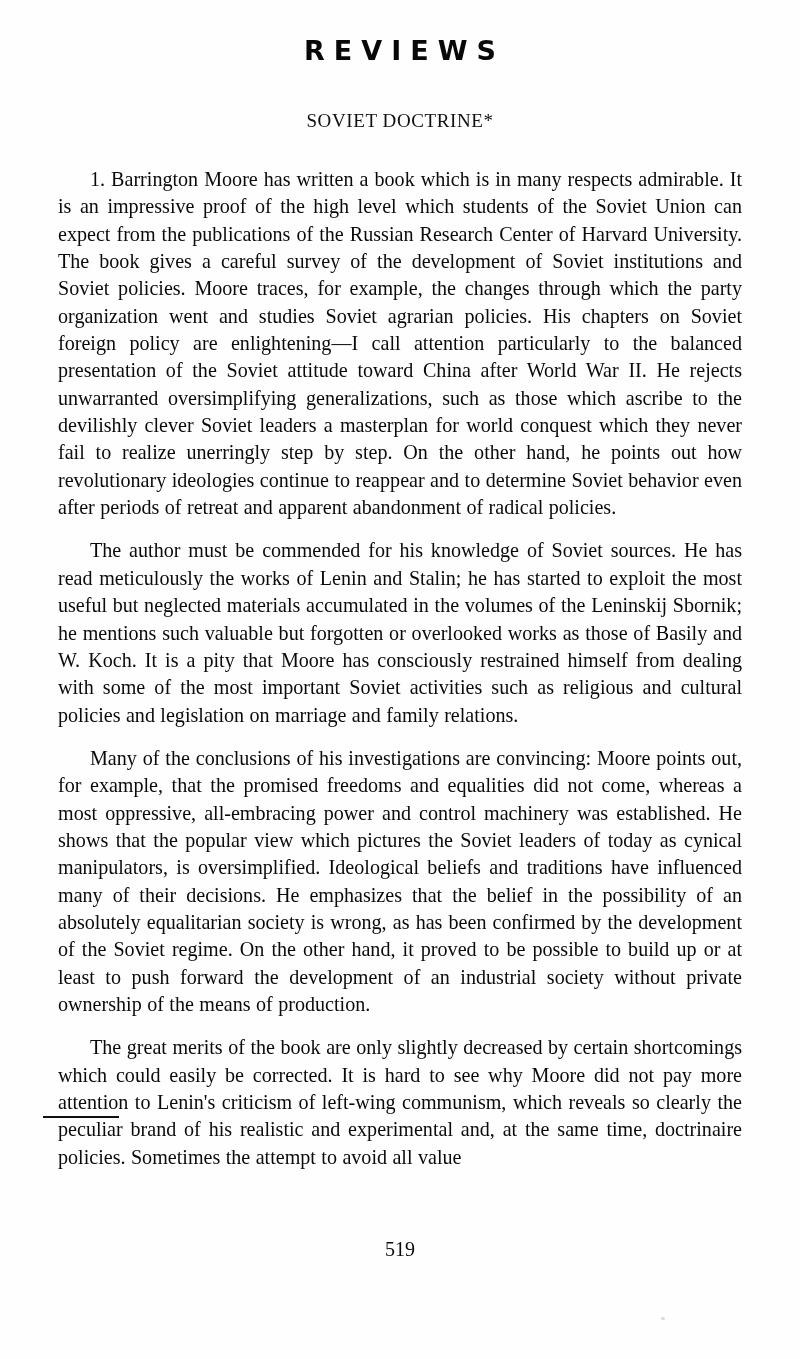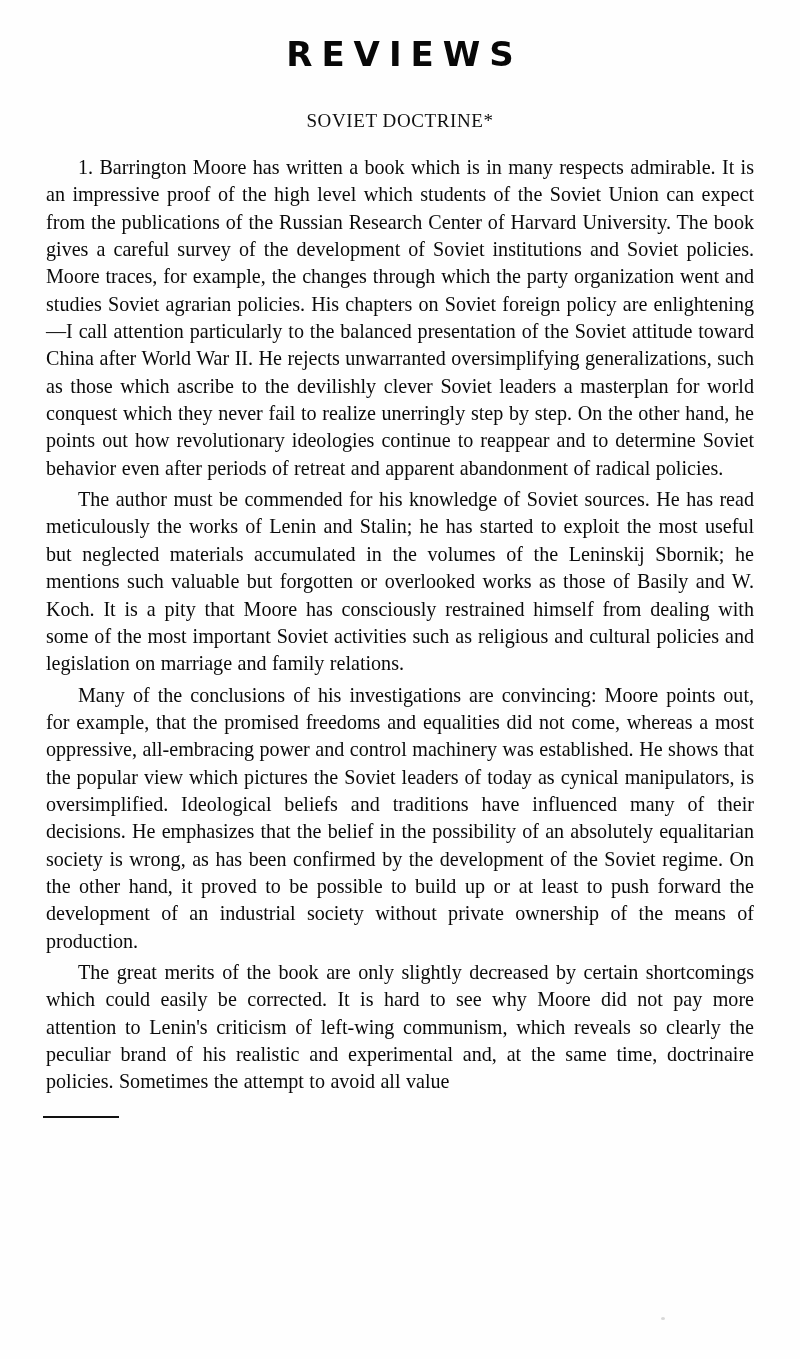--- a/index.html
+++ b/index.html
@@ -19,21 +19,21 @@
   }
   
   .reviews-head {
     position: absolute;
     top: 36px;
     left: 0;
     width: 800px;
     text-align: center;
     font-family: "DejaVu Sans", "Liberation Sans", sans-serif;
     font-weight: 700;
-    font-size: 34px;
+    font-size: 27px;
     letter-spacing: 9px;
     text-indent: 9px;
     color: #080808;
     line-height: 1.1;
   }
   .article-title {
     position: absolute;
     top: 110px;
     left: 0;
     width: 800px;
@@ -44,21 +44,21 @@
     color: #101010;
   }
   
   .body-block {
     position: absolute;
     top: 150px;
     left: 42px;
     width: 716px;
   }
   p.para {
-    margin: 4px;
+    margin: 16px;
     font-size: 20.1px;
     line-height: 27.35px;
     text-align: justify;
     text-indent: 32px;
     word-spacing: 0.4px;
     hyphens: none;
     color: #0a0a0a;
   }
   p.para .it { }
   
@@ -132,16 +132,17 @@
   </div>
 
   <div class="fn-rule"></div>
 
   <div class="footnotes">
 
 
 
   </div>
 
+  <div class="folio">519</div>
 
   <div class="speck"></div>
 
 </div>
 
 </body></html>

